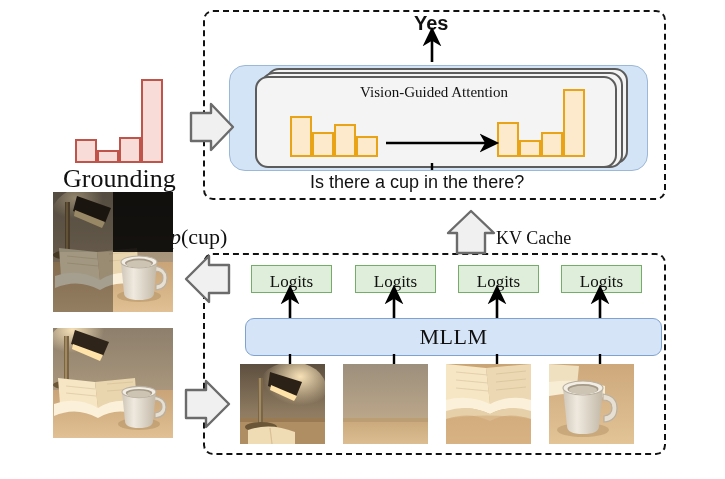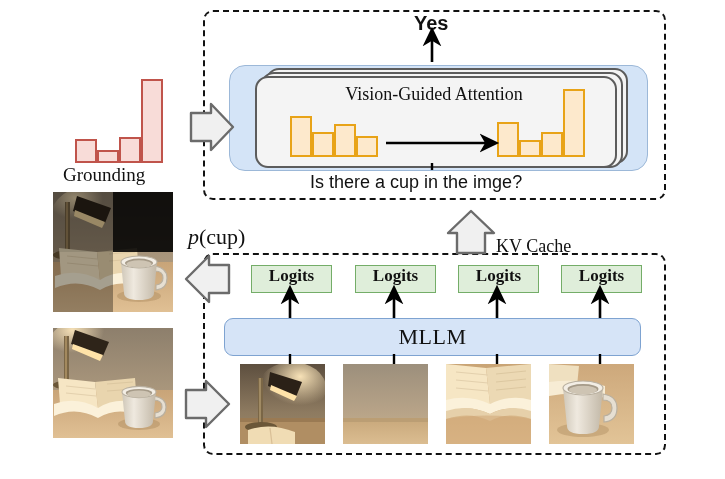--- a/index.html
+++ b/index.html
@@ -20,32 +20,32 @@
     display:flex;align-items:center;justify-content:center;
     font-size:22px;letter-spacing:.5px;
   }
 
   
   .layer{
     position:absolute;background:#f4f4f4;border:2px solid #5c5c5c;border-radius:13px;
   }
 
   .vga-title{
-    position:absolute;font-size:18px;text-align:center;white-space:nowrap;
+    position:absolute;font-size:15px;text-align:center;white-space:nowrap;
   }
 
   
   .bar{position:absolute;box-sizing:border-box;}
   .bar.orange{background:#fde9cc;border:2px solid #e8a317;}
   .bar.red{background:#f8dcd8;border:2px solid #c0544b;}
 
   
   .logits{
     position:absolute;background:#dfeeda;border:1.6px solid #74ad68;
-    display:flex;align-items:flex-start;justify-content:center;font-size:17px;font-weight:bold;
+    display:flex;align-items:flex-end;justify-content:center;font-size:17px;
   }
 
   
   .patch{position:absolute;overflow:hidden;}
   .patch svg{display:block;}
 
   
   .lbl{position:absolute;white-space:nowrap;}
   .sans{font-family:"Liberation Sans",sans-serif;}
   .serif{font-family:"Liberation Serif",serif;}
@@ -72,45 +72,45 @@
 <div class="bar orange" style="left:312px;top:132px;width:22px;height:25px;"></div>
 <div class="bar orange" style="left:334px;top:124px;width:22px;height:33px;"></div>
 <div class="bar orange" style="left:356px;top:136px;width:22px;height:21px;"></div>
 
 <div class="bar orange" style="left:497px;top:122px;width:22px;height:35px;"></div>
 <div class="bar orange" style="left:519px;top:140px;width:22px;height:17px;"></div>
 <div class="bar orange" style="left:541px;top:132px;width:22px;height:25px;"></div>
 <div class="bar orange" style="left:563px;top:89px;width:22px;height:68px;"></div>
 
 <div class="lbl sans" style="left:310px;top:172px;font-size:18px;">
-  <span>Is there a </span><span style="font-weight:normal;">cup</span><span> in the imge?</span>
-</div>
-
-<div class="lbl serif" style="left:188px;top:224px;font-size:22px;">
+  <span>Is there a </span><span style="font-weight:normal;">cup</span><span> in the there?</span>
+</div>
+
+<div class="lbl serif" style="left:170px;top:224px;font-size:22px;">
   <i>p</i><span>(cup)</span>
 </div>
 
-<div class="lbl serif" style="left:496px;top:236px;font-size:18px;">KV Cache</div>
+<div class="lbl serif" style="left:496px;top:228px;font-size:18px;">KV Cache</div>
 
 <div class="dashed-panel" style="left:203px;top:253px;width:459px;height:198px;"></div>
 
 <div class="logits" style="left:251px;top:265px;width:79px;height:26px;">
     <span>Logits</span>
   </div>
 <div class="logits" style="left:355px;top:265px;width:79px;height:26px;">
     <span>Logits</span>
   </div>
 <div class="logits" style="left:458px;top:265px;width:79px;height:26px;">
     <span>Logits</span>
   </div>
 <div class="logits" style="left:561px;top:265px;width:79px;height:26px;">
     <span>Logits</span>
   </div>
 
-<div class="mllm-box" style="left:224px;top:318px;width:415px;height:36px;">
+<div class="mllm-box" style="left:245px;top:318px;width:415px;height:36px;">
     <span>MLLM</span>
   </div>
 
 <div class="patch" style="left:240px;top:364px;width:85px;height:80px;">
 <svg width="85" height="80" viewBox="0 0 85 80">
   <defs>
     <linearGradient id="pwallA" x1="0" y1="0" x2="0" y2="1">
       <stop offset="0%" stop-color="#5d4f3f"></stop>
           <stop offset="60%" stop-color="#8d7a60"></stop>
           <stop offset="100%" stop-color="#a08a6a"></stop>
@@ -258,21 +258,21 @@
     <rect x="60" y="60" width="60" height="60" fill="#000" opacity="0.0"></rect>
   </g>
 </svg>
 </div>
 
 <div class="bar red" style="left:75px;top:139px;width:22px;height:24px;"></div>
 <div class="bar red" style="left:97px;top:150px;width:22px;height:13px;"></div>
 <div class="bar red" style="left:119px;top:137px;width:22px;height:26px;"></div>
 <div class="bar red" style="left:141px;top:79px;width:22px;height:84px;"></div>
 
-<div class="lbl serif" style="left:63px;top:164px;font-size:19px;">Grounding</div>
+<div class="lbl serif" style="left:63px;top:164px;font-size:26px;">Grounding</div>
 
 <div class="patch" style="left:53px;top:328px;width:120px;height:110px;">
 <svg width="120" height="110" viewBox="0 0 120 110">
   <defs>
     <linearGradient id="wallS" x1="0" y1="0" x2="0" y2="1">
       <stop offset="0%" stop-color="#8d7f6c"></stop>
           <stop offset="70%" stop-color="#b09c80"></stop>
           <stop offset="100%" stop-color="#c3ab8a"></stop>
     </linearGradient>
     <linearGradient id="deskS" x1="0" y1="0" x2="0" y2="1">

